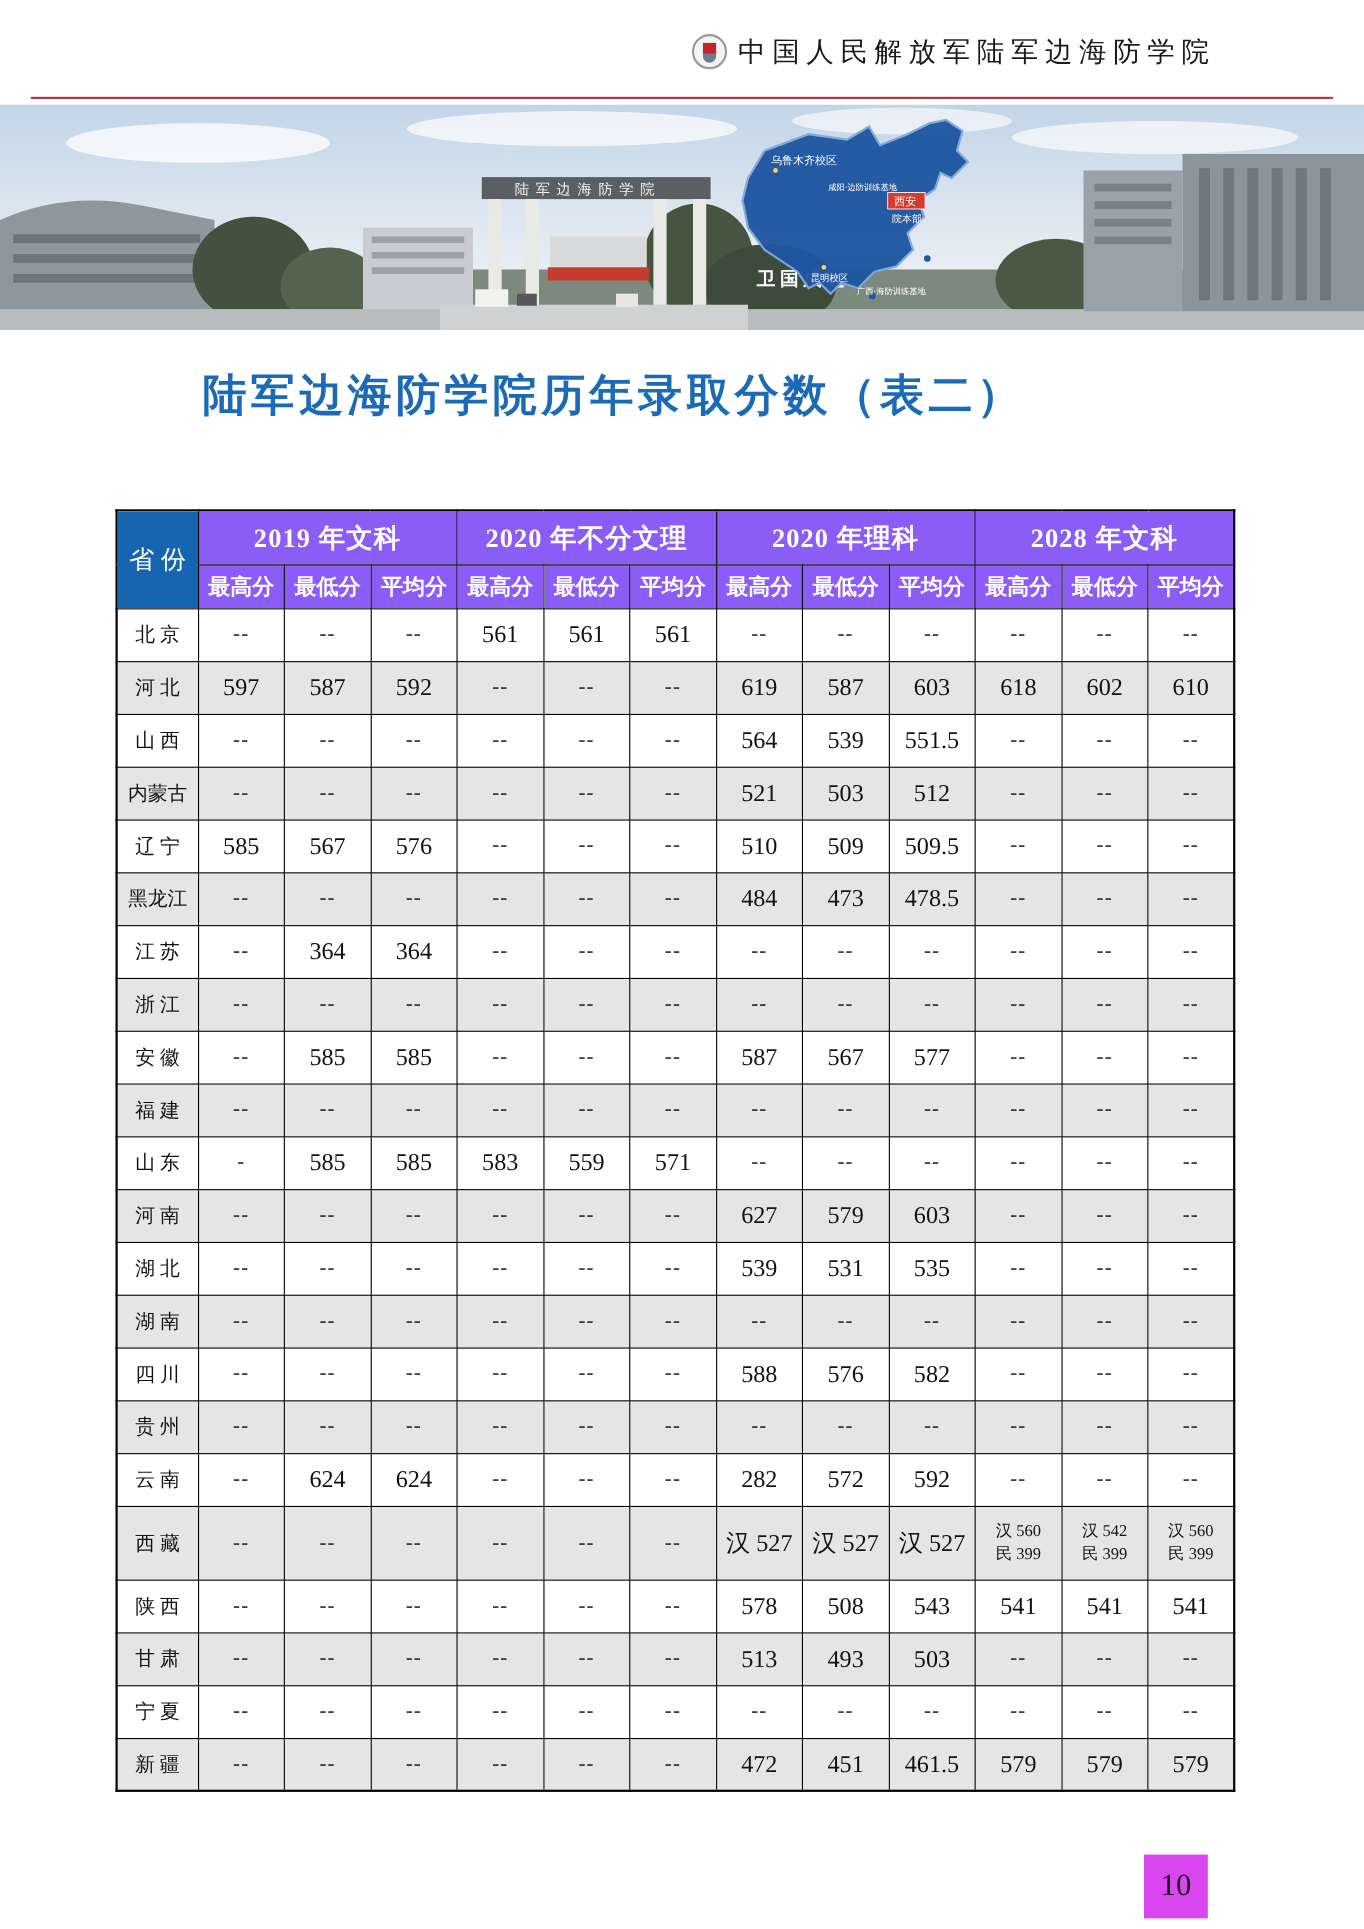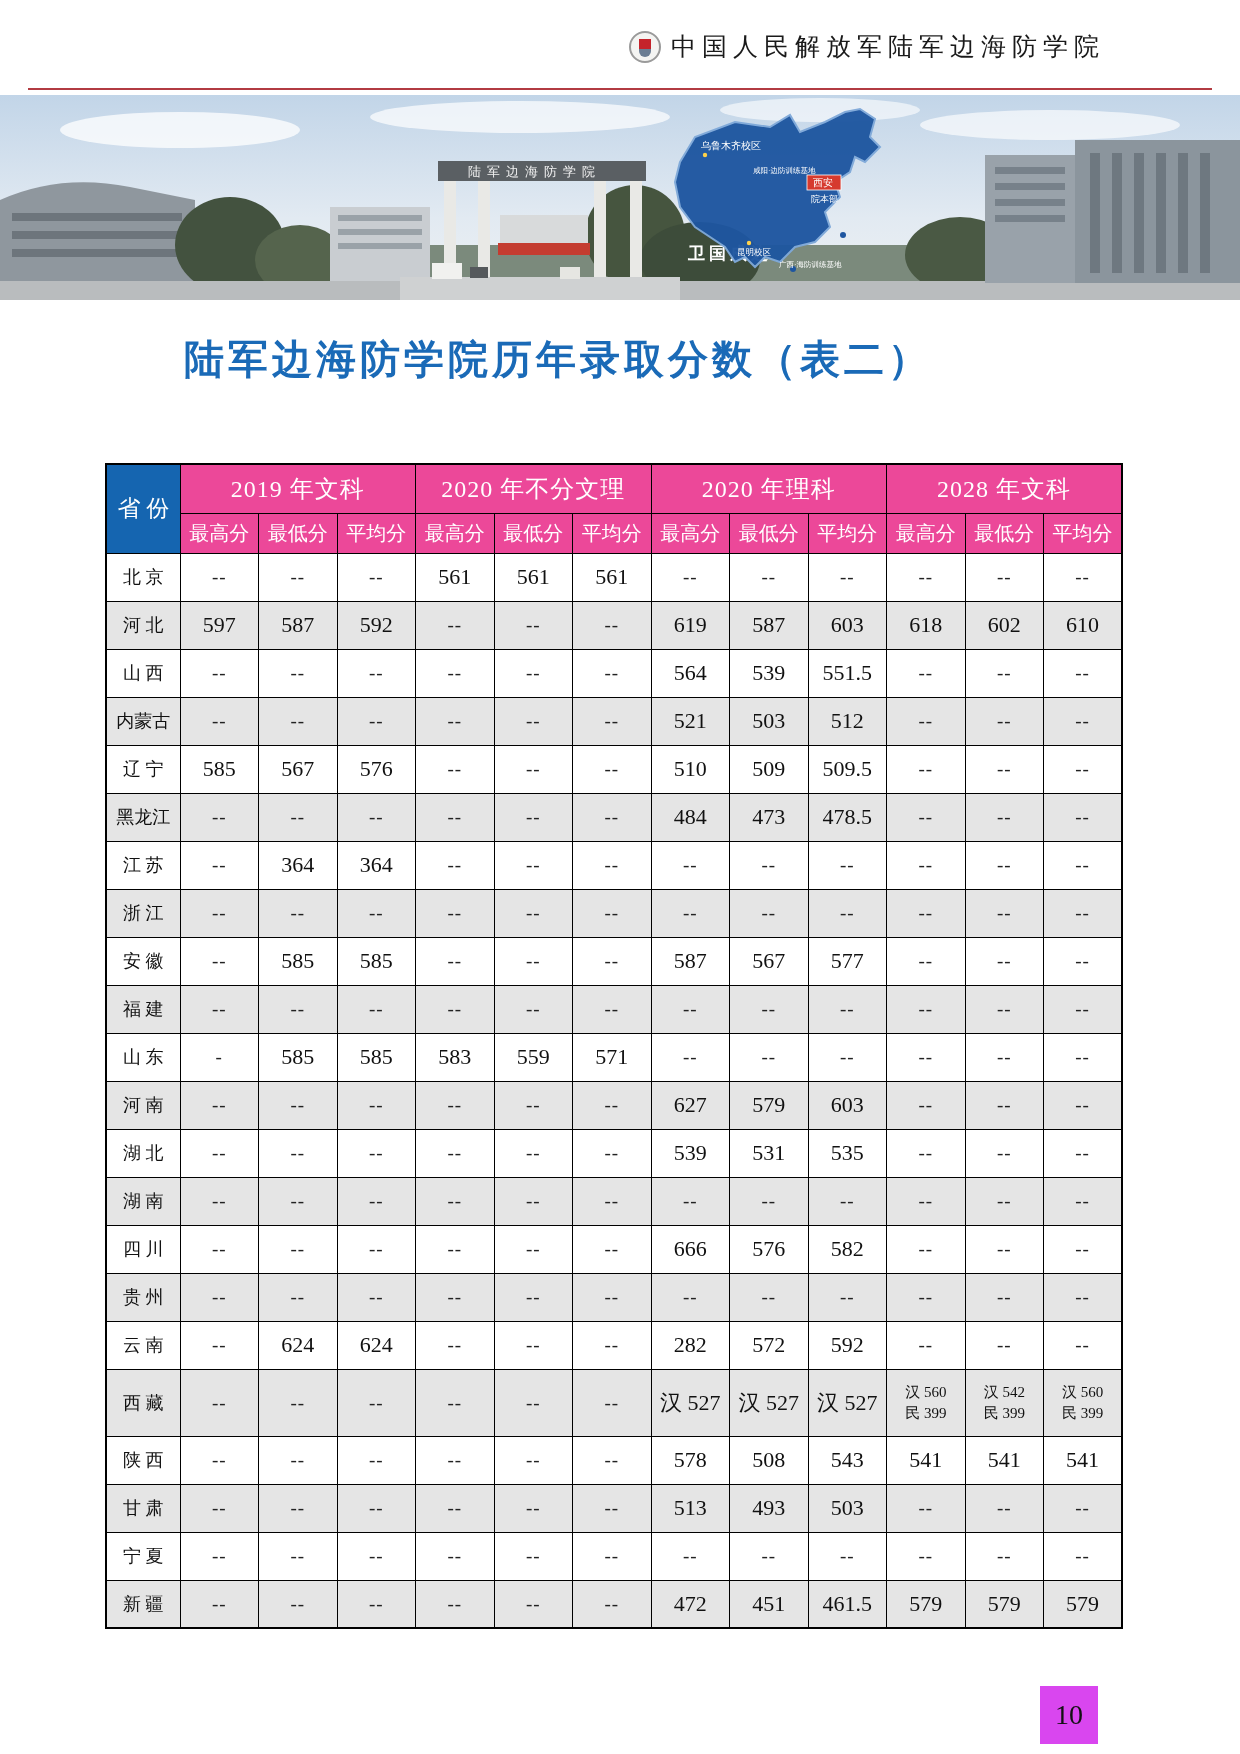--- a/index.html
+++ b/index.html
@@ -19,21 +19,21 @@
   .banner { position:absolute; top:95px; left:0; width:1240px; height:205px; }
 
   
   .doc-title { position:absolute; top:332px; left:0; width:1240px; text-align:center; transform:translateX(-62px);
                font-size:40px; font-weight:bold; color:#1a6ab7; letter-spacing:4px; }
 
   
   .table-wrap { position:absolute; top:463px; left:105px; width:1018px;border-radius:32px; }
   table.score { border-collapse:collapse; table-layout:fixed; width:1018px; border:2.5px solid #000; }
   table.score th, table.score td { border:1.5px solid #000; text-align:center; vertical-align:middle; overflow:hidden; }
-  thead th { background:#ec4899; color:#ffffff; font-weight:normal; }
+  thead th { background:#8b5cf6; color:#ffffff; font-weight:bold; }
   th.group { height:49px; font-size:24px; letter-spacing:1px; }
   th.sub { height:40px; font-size:20px; }
   th.corner { background:#1565b0; color:#fff; font-weight:normal; font-size:23px; }
   tbody tr { height:48px; }
   tbody tr.tall { height:67px; }
   tbody tr.alt { background:#e5e5e5; }
   td.prov { font-size:18px; color:#111; }
   td.num { font-size:22px; color:#111; }
   td.num.dash { font-size:19px; color:#222; letter-spacing:1px; }
   td.num.small2 { font-size:15px; line-height:1.35; white-space:pre-line; }
@@ -395,21 +395,21 @@
             <td class="num dash">--</td>
           </tr>
           <tr>
             <td class="prov">四 川</td>
             <td class="num dash">--</td>
             <td class="num dash">--</td>
             <td class="num dash">--</td>
             <td class="num dash">--</td>
             <td class="num dash">--</td>
             <td class="num dash">--</td>
-            <td class="num">666</td>
+            <td class="num">588</td>
             <td class="num">576</td>
             <td class="num">582</td>
             <td class="num dash">--</td>
             <td class="num dash">--</td>
             <td class="num dash">--</td>
           </tr>
           <tr class="alt">
             <td class="prov">贵 州</td>
             <td class="num dash">--</td>
             <td class="num dash">--</td>

